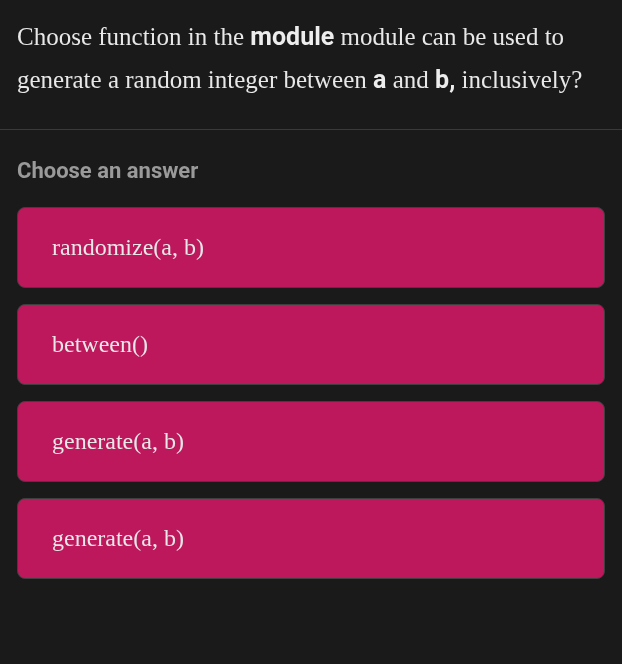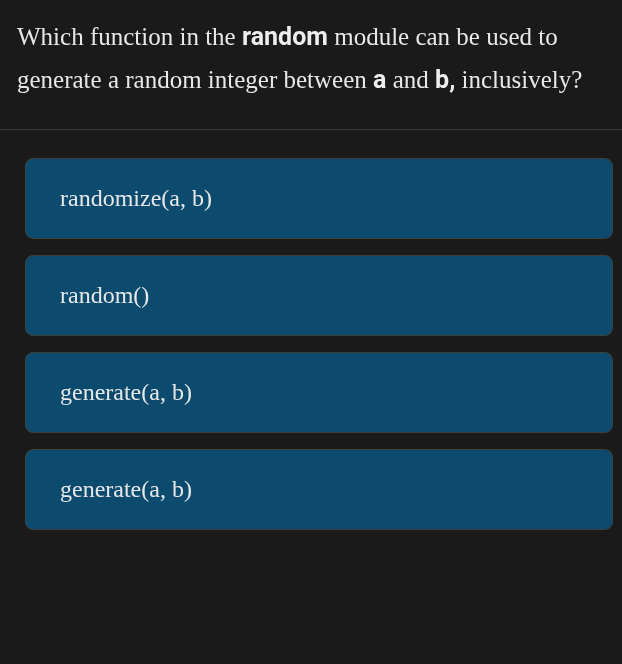--- a/index.html
+++ b/index.html
@@ -39,44 +39,44 @@
       padding: 28px 17px 20px 17px;
     }
     .choose-label {
       font-family: -apple-system, BlinkMacSystemFont, "Segoe UI", Roboto, sans-serif;
       font-size: 22px;
       font-weight: 700;
       color: #9a9a9a;
       margin-bottom: 24px;
     }
     .option {
-      background-color: #0c4a6e;
+      background-color: #be185d;
       border: 1px solid #3f3f3f;
       border-radius: 8px;
       padding: 26px 34px;
       margin-bottom: 16px;
       cursor: pointer;
       font-family: Georgia, "Times New Roman", serif;
       font-size: 24px;
       color: #e8e8e8;
       width: 100%;
       text-align: left;
-      margin-left: 8px;
     }
   </style>
 </head>
 <body>
 
 <div class="question-container">
   <p class="question-text">
-    <span>Which function in the </span><span class="bold">random</span><span> module can be used to generate a random integer between </span><span class="bold">a</span><span> and </span><span class="bold">b,</span><span> inclusively?</span>
+    <span>Choose function in the </span><span class="bold">module</span><span> module can be used to generate a random integer between </span><span class="bold">a</span><span> and </span><span class="bold">b,</span><span> inclusively?</span>
   </p>
 </div>
 
 <hr class="divider">
 
 <div class="answers-section">
+  <div class="choose-label">Choose an answer</div>
 
   <button class="option">randomize(a, b)</button>
-  <button class="option">random()</button>
+  <button class="option">between()</button>
   <button class="option">generate(a, b)</button>
   <button class="option">generate(a, b)</button>
 </div>
 
 </body></html>

